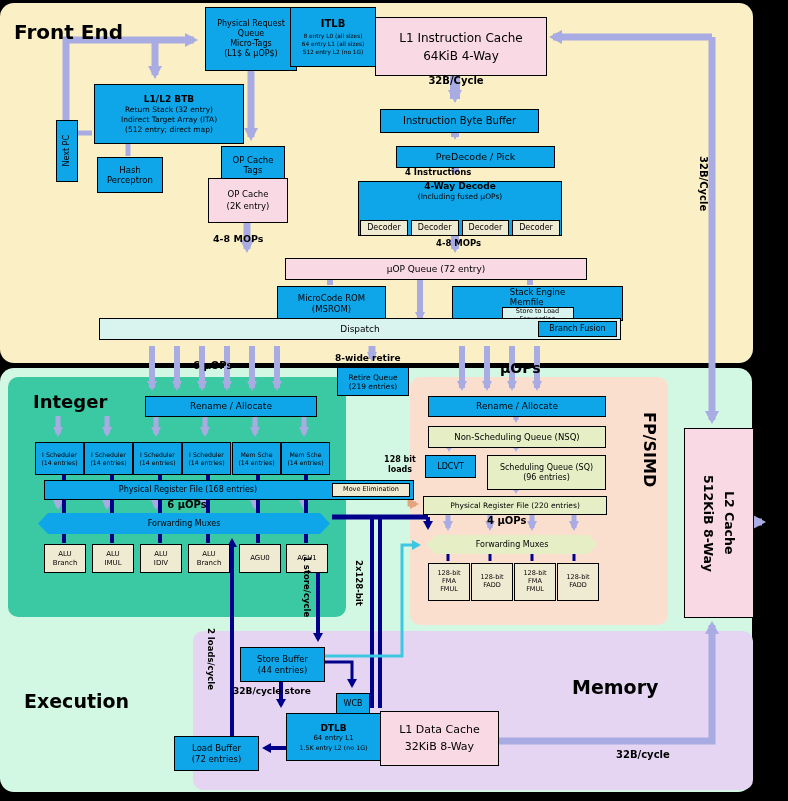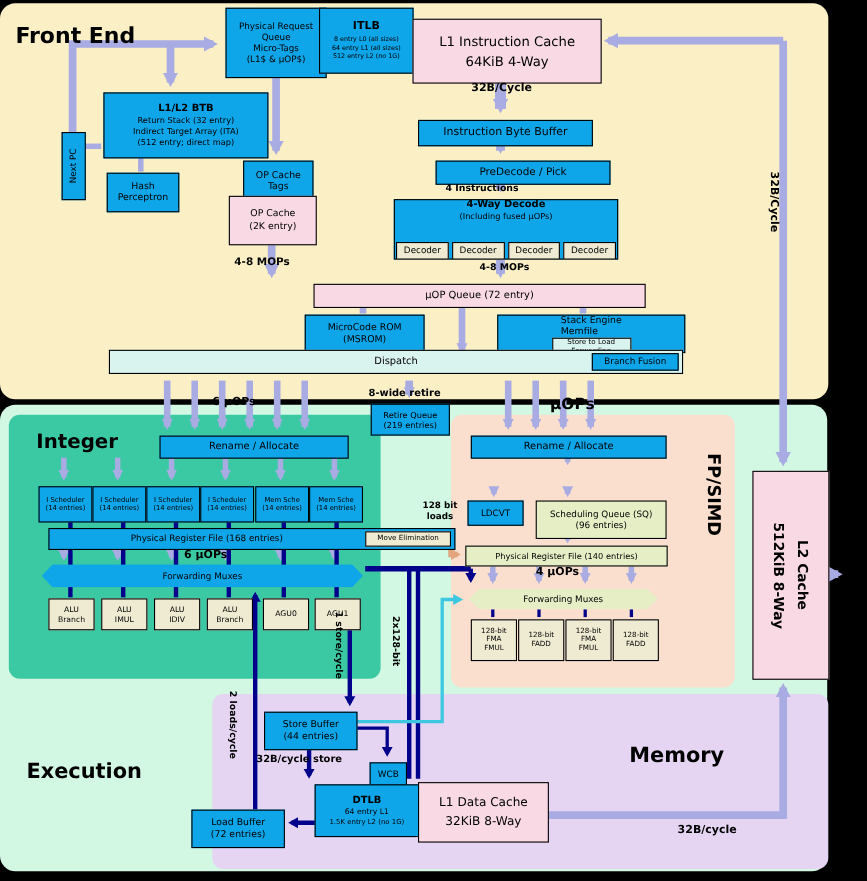--- a/index.html
+++ b/index.html
@@ -315,37 +315,40 @@
     <span>AGU0</span>
   </div>
   <div class="box light" style="left:286px;top:544px;width:40px;height:27px;font-size:7px">
     <span>AGU1</span>
   </div>
 
   <div class="box" style="left:428px;top:396px;width:176px;height:19px;font-size:9px">
     <span>Rename / Allocate</span>
   </div>
 
+  <div class="box pale" style="left:428px;top:426px;width:176px;height:20px;font-size:8.5px">
+    <span>Non-Scheduling Queue (NSQ)</span>
+  </div>
 
   <div class="box" style="left:425px;top:455px;width:49px;height:21px;font-size:8px">
     <span>LDCVT</span>
   </div>
 
   <div class="box pale" style="left:487px;top:455px;width:117px;height:33px;font-size:8px">
     <span>Scheduling Queue (SQ)</span>
     <span>(96 entries)</span>
   </div>
 
   <div class="lbl" style="left:376px;top:455px;width:48px;text-align:center;font-size:8px;line-height:1.3">
     <span style="display:block">128 bit</span>
     <span style="display:block">loads</span>
   </div>
 
   <div class="box pale" style="left:423px;top:496px;width:182px;height:17px;font-size:7.5px">
-    <span>Physical Register File (140 entries)</span>
+    <span>Physical Register File (220 entries)</span>
   </div>
 
   <div class="lbl" style="left:487px;top:515px;font-size:10px">4 µOPs</div>
 
   <div class="box pale trap" style="left:426px;top:535px;width:172px;height:19px;font-size:8px">
     <span>Forwarding Muxes</span>
   </div>
 
   <div class="box light" style="left:428px;top:563px;width:40px;height:36px;font-size:6.5px">
     <span>128-bit</span>

